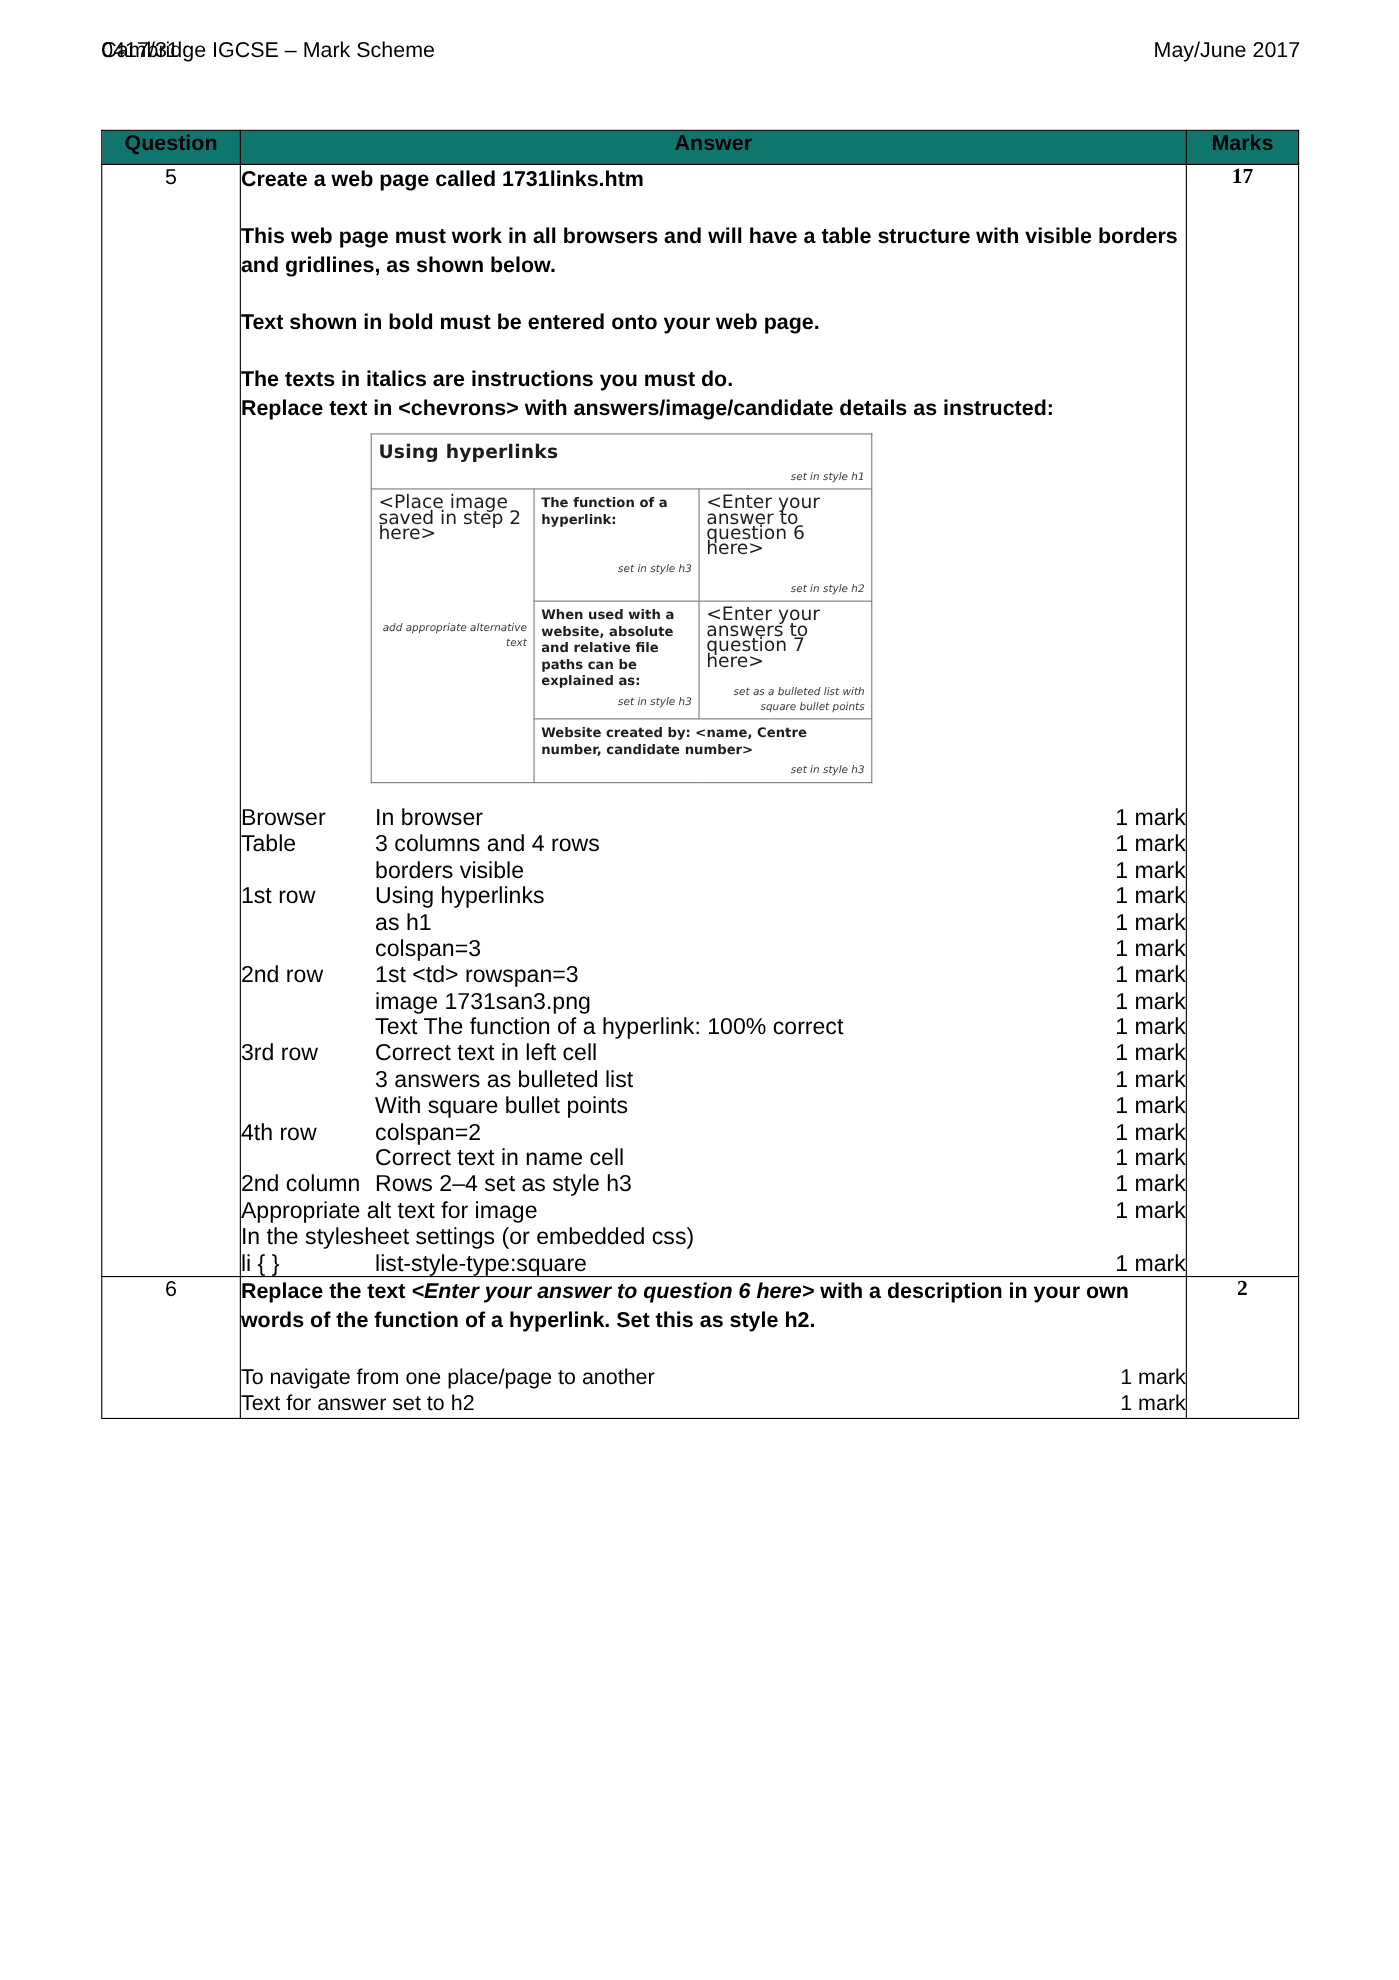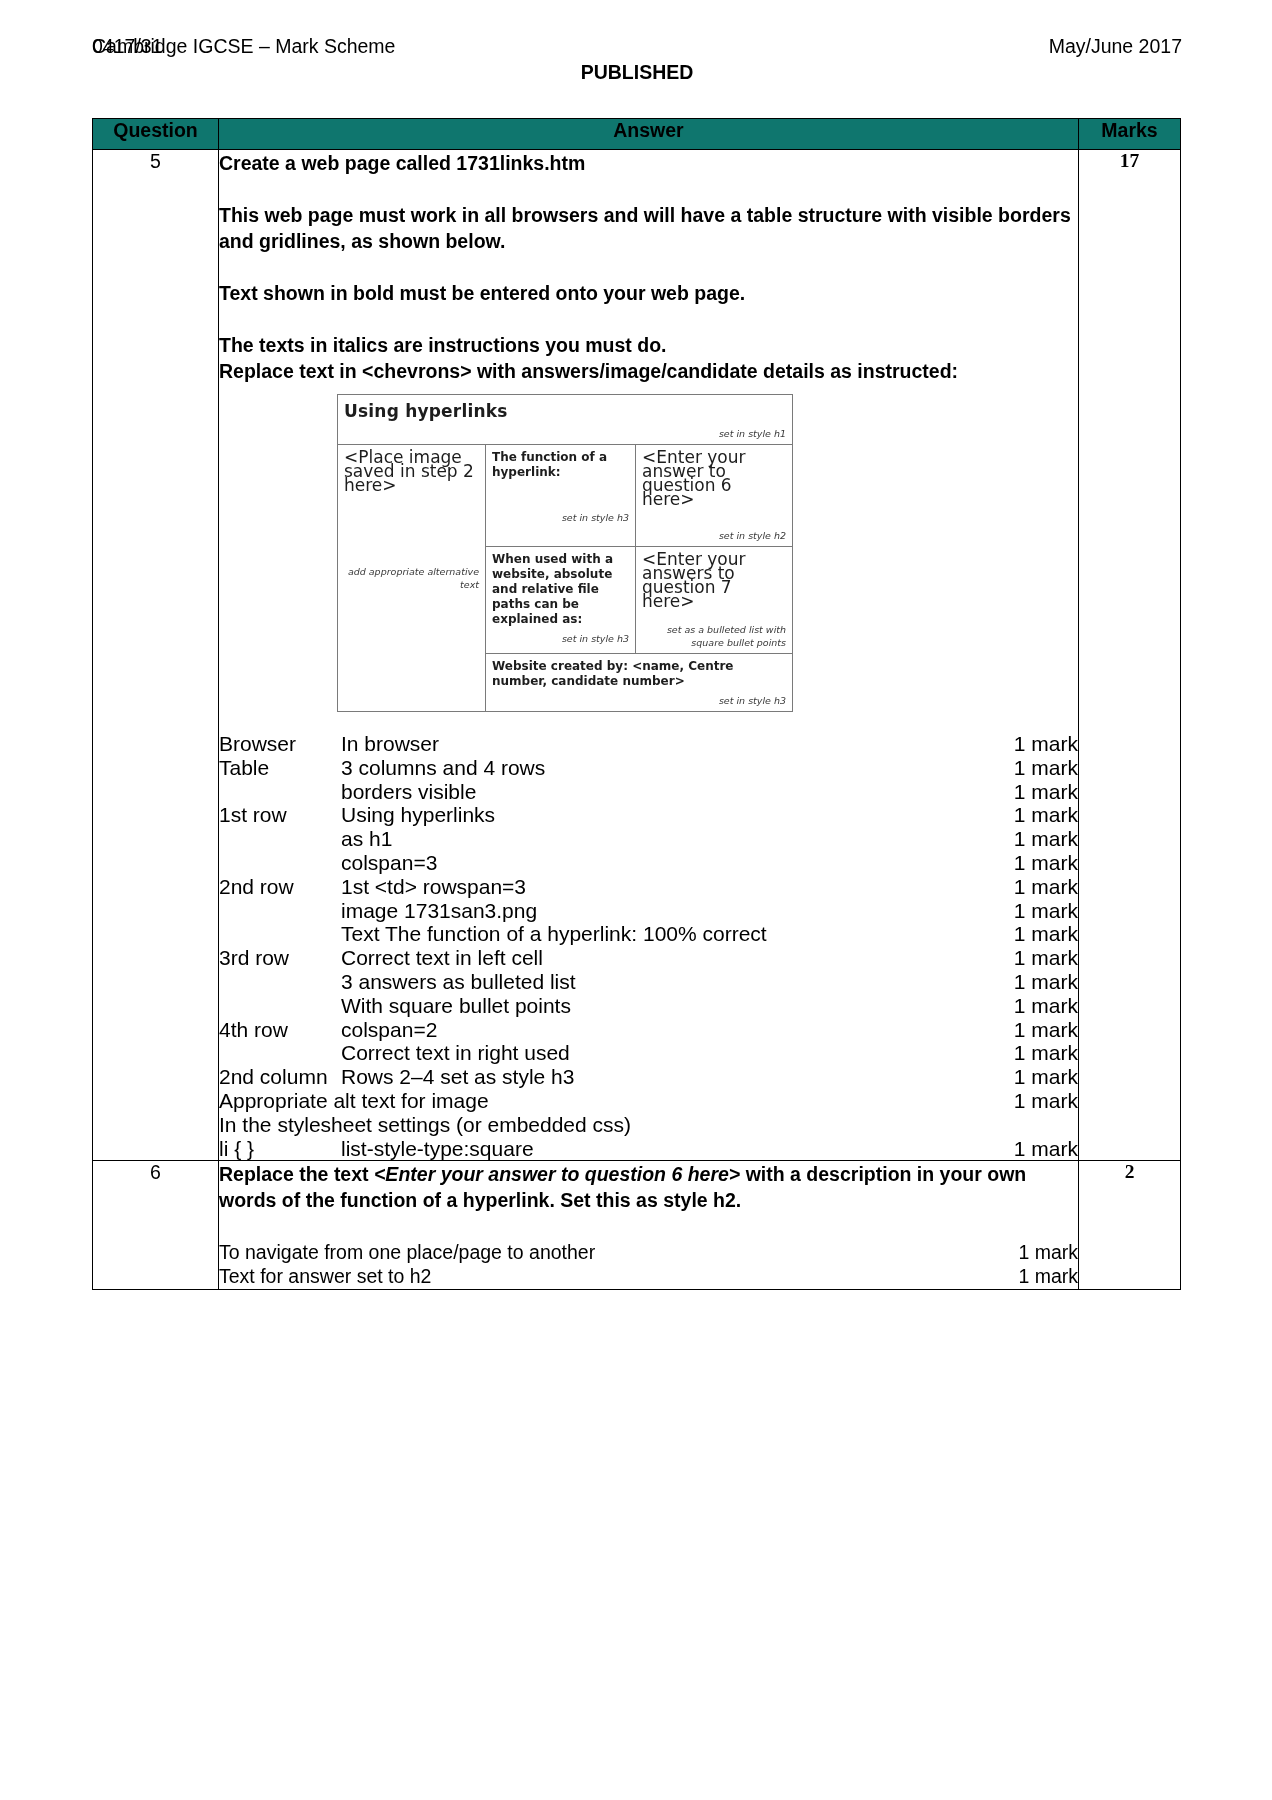--- a/index.html
+++ b/index.html
@@ -243,21 +243,20 @@
 <body>
 
 <div class="page">
 
   <div class="doc-header">
     <div class="hdr-row1">
       <span class="hdr-left">0417/31</span>
       <span class="hdr-center">Cambridge IGCSE – Mark Scheme</span>
       <span class="hdr-right">May/June 2017</span>
     </div>
-    <div class="hdr-published">PUBLISHED</div>
   </div>
 
   <table class="mark-table">
     <colgroup>
       <col class="col-q">
       <col class="col-answer">
       <col class="col-marks">
     </colgroup>
     <thead>
       <tr>
@@ -396,21 +395,21 @@
                   <td>With square bullet points</td>
                   <td class="p-mark">1 mark</td>
                 </tr>
                 <tr>
                   <td>4th row</td>
                   <td>colspan=2</td>
                   <td class="p-mark">1 mark</td>
                 </tr>
                 <tr>
                   <td></td>
-                  <td>Correct text in right used</td>
+                  <td>Correct text in name cell</td>
                   <td class="p-mark">1 mark</td>
                 </tr>
                 <tr>
                   <td>2nd column</td>
                   <td>Rows 2–4 set as style h3</td>
                   <td class="p-mark">1 mark</td>
                 </tr>
                 <tr>
                   <td colspan="2">Appropriate alt text for image</td>
                   <td class="p-mark">1 mark</td>

